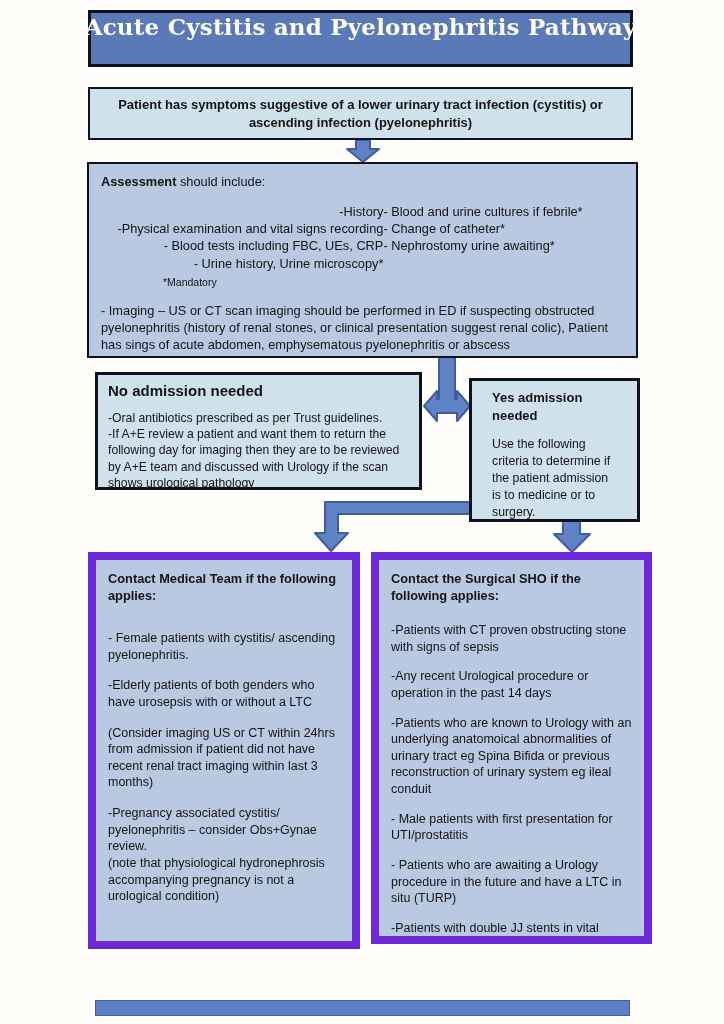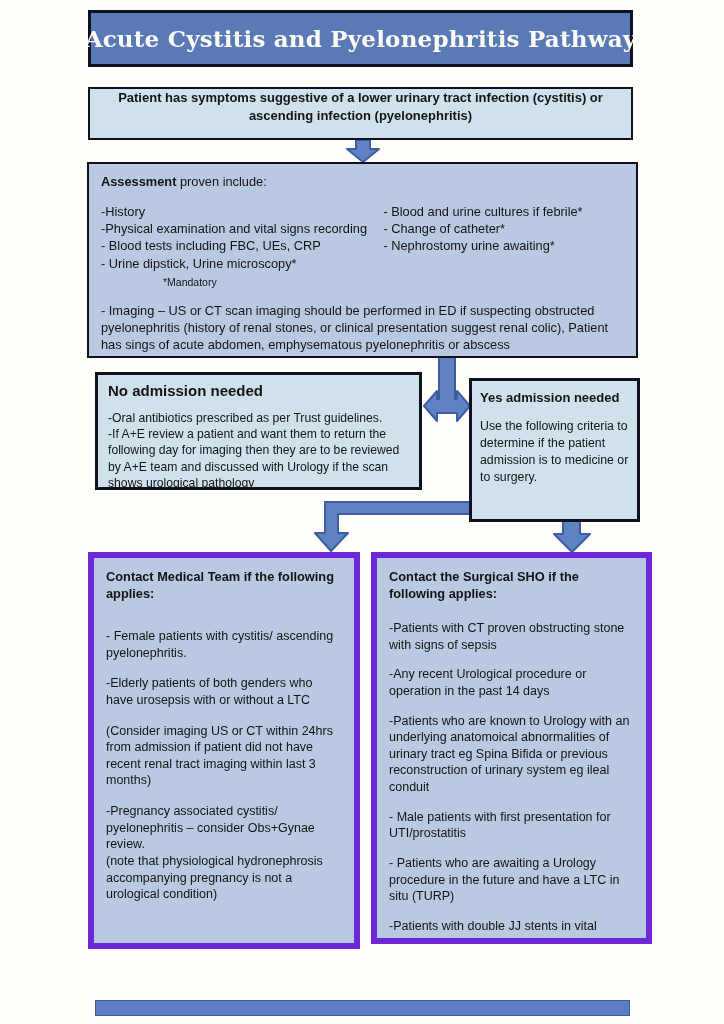--- a/index.html
+++ b/index.html
@@ -9,65 +9,65 @@
     background:#fffefb; overflow:hidden;
     font-family:"Liberation Sans", sans-serif; color:#141414;
   }
   .connectors { position:absolute; left:0; top:0; width:724px; height:1024px; z-index:1; }
   .connectors polygon { fill:#5f82c5; stroke:#3e5d9e; stroke-width:2; stroke-linejoin:round; }
   .box { position:absolute; z-index:2; }
 
   .title-box {
     left:88px; top:10px; width:545px; height:57px;
     background:#5a79b7; border:3px solid #10101f;
-    display:flex; align-items:center; justify-content:center;
+    display:flex; justify-content:center;
   }
   .title-box .t {
     font-family:"DejaVu Serif", serif; font-weight:bold; font-size:23px;
     color:#fdfcf4; white-space:nowrap; letter-spacing:0.2px;
   }
 
   .intro-box {
     left:88px; top:87px; width:545px; height:53px;
     background:#cfe2ec; border:2px solid #10101f;
-    display:flex; align-items:flex-start; justify-content:center; text-align:center;
+    display:flex; align-items:center; justify-content:center; text-align:center;
   }
   .intro-box .t { font-weight:bold; font-size:13px; line-height:1.35; white-space:pre-line; }
 
   .assessment-box {
     left:87px; top:162px; width:551px; height:196px;
     background:#b9c9e1; border:2px solid #10101f;
     padding:9px 12px; font-size:12.8px; line-height:1.34;
   }
   .assessment-box .hd { margin-bottom:13px; }
   .u-bold { font-weight:bold; }
   .cols { display:flex; }
-  .col-l { width:54%; }
+  .col-l { width:54%;text-align:right; }
   .col-r { width:46%; }
   .cols .item { white-space:nowrap; }
   .footnote { font-size:10.5px; margin:3px 0 0 62px; }
   .imaging { margin-top:13px; }
 
   .no-box {
     left:95px; top:372px; width:327px; height:118px;
     background:#cfe2ec; border:3px solid #10101f;
     padding:6px 10px; font-size:12.2px; line-height:1.33;
   }
   .no-box .hd { font-size:15px; margin-bottom:9px; }
   .no-box .bd { white-space:pre-line; }
 
   .yes-box {
     left:469px; top:378px; width:171px; height:144px;
     background:#cfe2ec; border:3px solid #10101f;
-    padding:8px 8px; font-size:12.3px; line-height:1.38;
+    padding:8px 20px; font-size:12.3px; line-height:1.38;
   }
   .yes-box .hd { font-size:13px; margin-bottom:11px; }
 
   .contact-box {
-    background:#b9c9e1; border:6px solid #6d28d9;
+    background:#b9c9e1; border:8px solid #6d28d9;
     padding:10px 12px; font-size:12.5px; line-height:1.33;
   }
   .medical-box { left:88px; top:552px; width:272px; height:397px; }
   .surgical-box { left:371px; top:552px; width:281px; height:392px; }
   .contact-box .hd { font-size:12.8px; margin-bottom:22px; }
   .medical-box .hd { margin-bottom:26px; }
   .surgical-box .hd { margin-bottom:18px; }
   .contact-box .item { margin-bottom:14px; white-space:pre-line; }
   .surgical-box .item { margin-bottom:13px; }
 
@@ -92,28 +92,28 @@
     <span class="t">Acute Cystitis and Pyelonephritis Pathway</span>
   </div>
 
   <div class="box intro-box">
     <span class="t">Patient has symptoms suggestive of a lower urinary tract infection (cystitis) or
 ascending infection (pyelonephritis)</span>
   </div>
 
   <div class="box assessment-box">
     <div class="hd">
-      <span class="u-bold">Assessment</span><span> proven include:</span>
+      <span class="u-bold">Assessment</span><span> should include:</span>
     </div>
     <div class="cols">
       <div class="col-l">
           <div class="item">-History</div>
           <div class="item">-Physical examination and vital signs recording</div>
           <div class="item">- Blood tests including FBC, UEs, CRP</div>
-          <div class="item">- Urine dipstick, Urine microscopy*</div>
+          <div class="item">- Urine history, Urine microscopy*</div>
         </div>
       <div class="col-r">
           <div class="item">- Blood and urine cultures if febrile*</div>
           <div class="item">- Change of catheter*</div>
           <div class="item">- Nephrostomy urine awaiting*</div>
         </div>
     </div>
     <div class="footnote">*Mandatory</div>
     <div class="imaging">- Imaging – US or CT scan imaging should be performed in ED if suspecting obstructed pyelonephritis (history of renal stones, or clinical presentation suggest renal colic), Patient has sings of acute abdomen, emphysematous pyelonephritis or abscess</div>
   </div>

